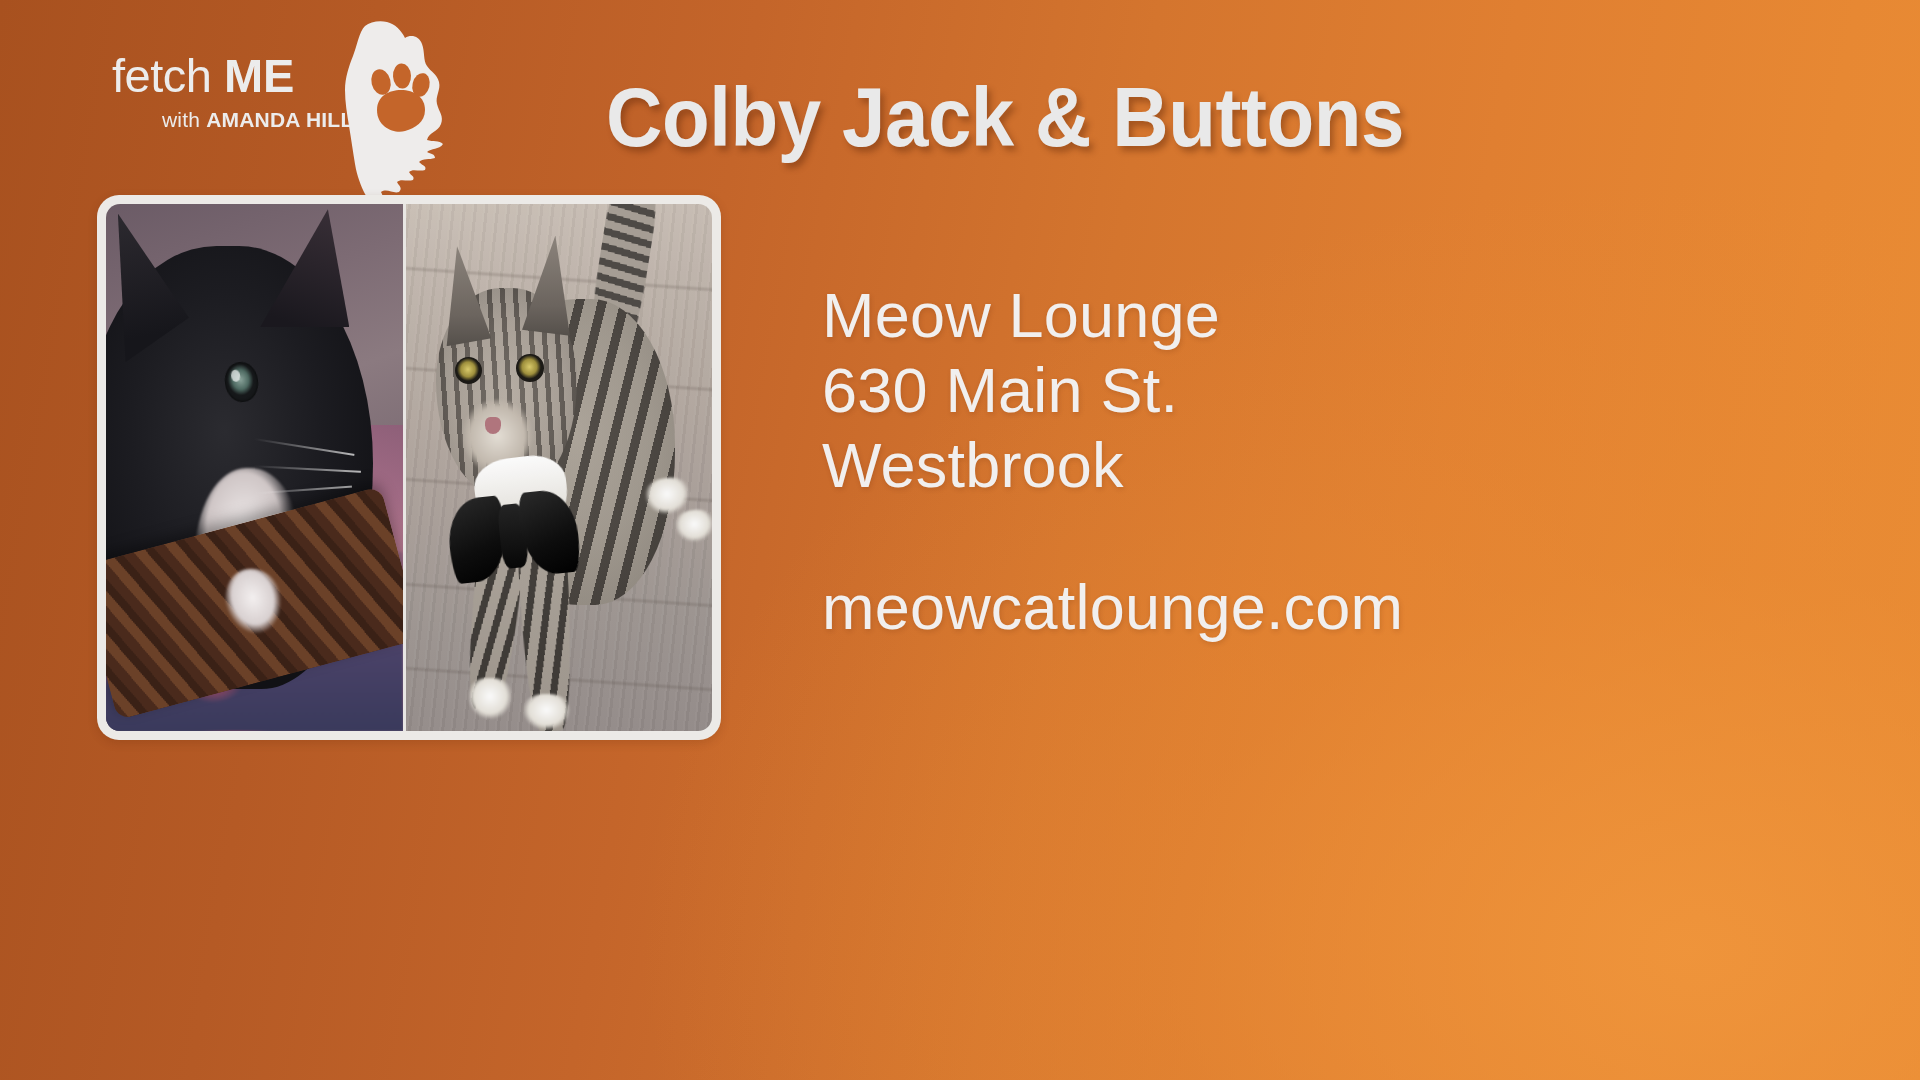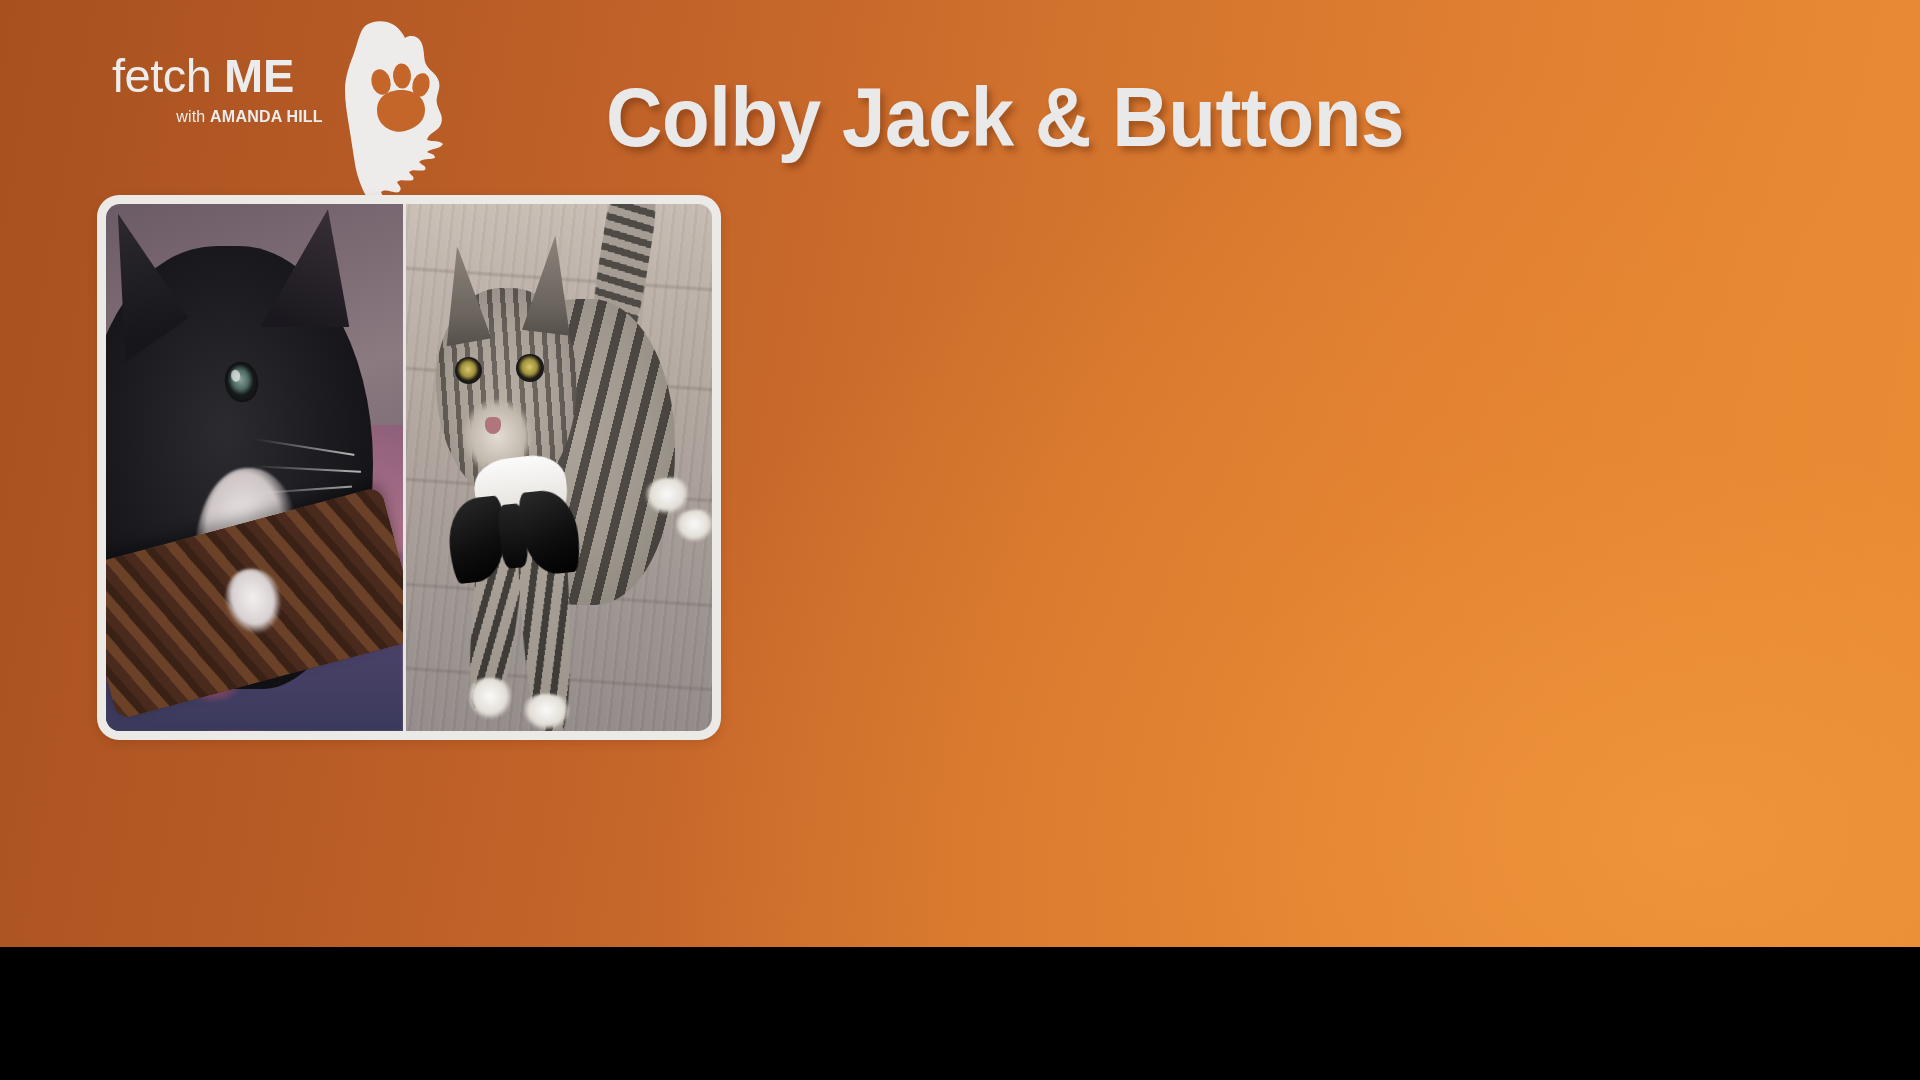--- a/index.html
+++ b/index.html
@@ -7,21 +7,21 @@
     padding: 0;
     background: #000;
   }
   body {
     font-family: "Liberation Sans", sans-serif;
   }
 
   #slide {
     position: relative;
     width: 1920px;
-    height: 947px;
+    height: 1080px;
     overflow: hidden;
     
     background:
       radial-gradient(ellipse 1500px 1100px at 88% 88%,
         rgba(240,150,60,0.85) 0%,
         rgba(233,139,51,0.45) 35%,
         rgba(233,139,51,0.0) 70%),
       linear-gradient(100deg,
         #a8511f 0%,
         #b55a25 18%,
@@ -61,27 +61,26 @@
   }
   .logo-line2 {
     font-size: 47px;
     font-weight: 300;
     letter-spacing: -0.5px;
     margin-top: 6px;
     margin-left: 40px;
     white-space: nowrap;
   }
   .logo-line3 {
-    font-size: 16px;
+    font-size: 21px;
     font-weight: 700;
     margin-top: 10px;
     margin-left: 50px;
     letter-spacing: 0.2px;
     white-space: nowrap;
-    text-align: center;
   }
   .logo-line3 .with {
     font-weight: 400;
   }
   #logo-maine {
     position: absolute;
     left: 195px;
     top: 0px;
     width: 140px;
     height: 190px;
@@ -513,14 +512,20 @@
         <div class="p2-bow">
           <div class="wing l"></div>
           <div class="knot"></div>
           <div class="wing r"></div>
         </div>
       </div>
 
     </div>
   </div>
 
+  <div id="info">
+    <div class="info-line">Meow Lounge</div>
+    <div class="info-line">630 Main St.</div>
+    <div class="info-line">Westbrook</div>
+    <div id="website">meowcatlounge.com</div>
+  </div>
 
 </div>
 
 </body></html>

